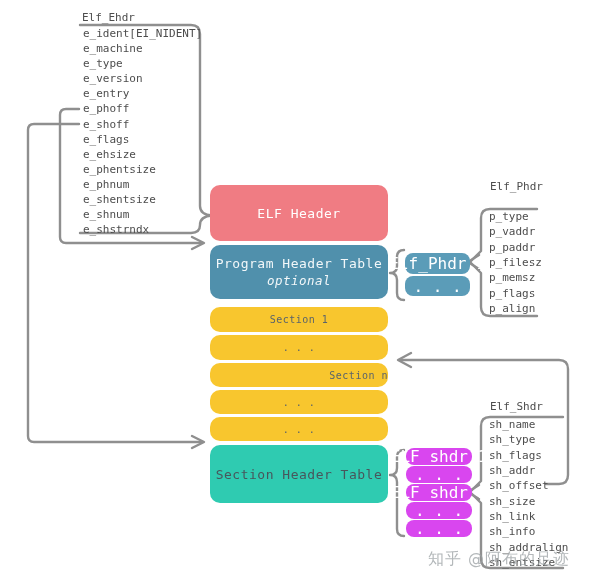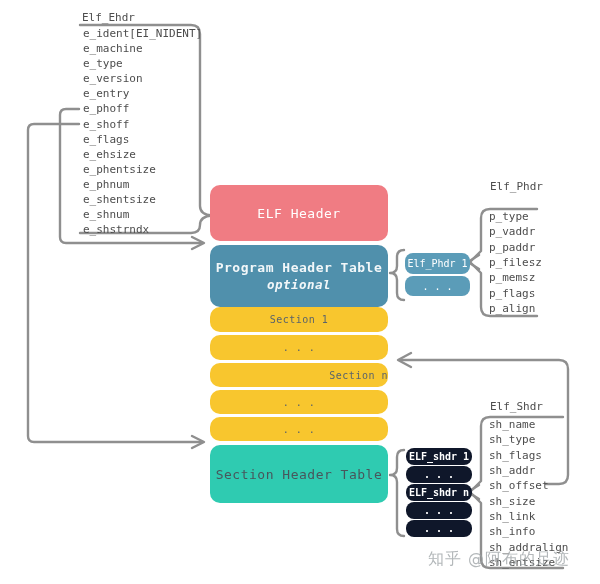--- a/index.html
+++ b/index.html
@@ -18,23 +18,23 @@
   .box{position:absolute;left:210px;width:178px;border-radius:10px;
        display:flex;flex-direction:column;align-items:center;justify-content:center;
        font-size:13px;letter-spacing:0.5px;}
   .box-elf-header{background:#f07c83;color:#ffffff;}
   .box-pht{background:#5090ac;color:#f2f7f9;}
   .box-section{background:#f8c62e;color:#5a646b;font-size:10px;}
   .box-sht{background:#2fcbb1;color:#48565c;}
   .pht-sub{font-style:italic;font-size:12.5px;margin-top:2px;}
   
   .mini{position:absolute;border-radius:8px;display:flex;align-items:center;justify-content:center;
-        font-size:10px;color:#ffffff;white-space:pre;}
+        font-size:16px;color:#ffffff;white-space:pre;}
   .mini-phdr{left:405px;width:65px;background:#5b9cb8;}
-  .mini-shdr{left:406px;width:66px;background:#0f172a;font-weight:bold;}
+  .mini-shdr{left:406px;width:66px;background:#d946ef;}
   
   .watermark{position:absolute;left:428px;top:549px;width:170px;
     font-family:"DejaVu Sans","Liberation Sans",sans-serif;
     font-size:16px;color:#9aa0a3;opacity:0.75;letter-spacing:1px;z-index:5;white-space:pre;}
 </style>
 </head>
 <body>
 
 <div id="stage">
 
@@ -82,21 +82,21 @@
     <div class="frow">e_phentsize</div>
     <div class="frow">e_phnum</div>
     <div class="frow">e_shentsize</div>
     <div class="frow">e_shnum</div>
     <div class="frow">e_shstrndx</div>
   </div>
 
   <div class="box box-elf-header" style="top:185px;height:56px;">
     <span>ELF Header</span>
   </div>
-  <div class="box box-pht" style="top:245px;height:62px;font-weight:bold;">
+  <div class="box box-pht" style="top:245px;height:54px;">
     <span>Program Header Table</span>
     <span class="pht-sub">optional</span>
   </div>
   <div class="box box-section" style="top:307px;height:25px;">
     <span>Section 1</span>
   </div>
   <div class="box box-section" style="top:335px;height:25px;">
     <span>. . .</span>
   </div>
   <div class="box box-section" style="top:363px;height:24px;align-items:flex-end;">

